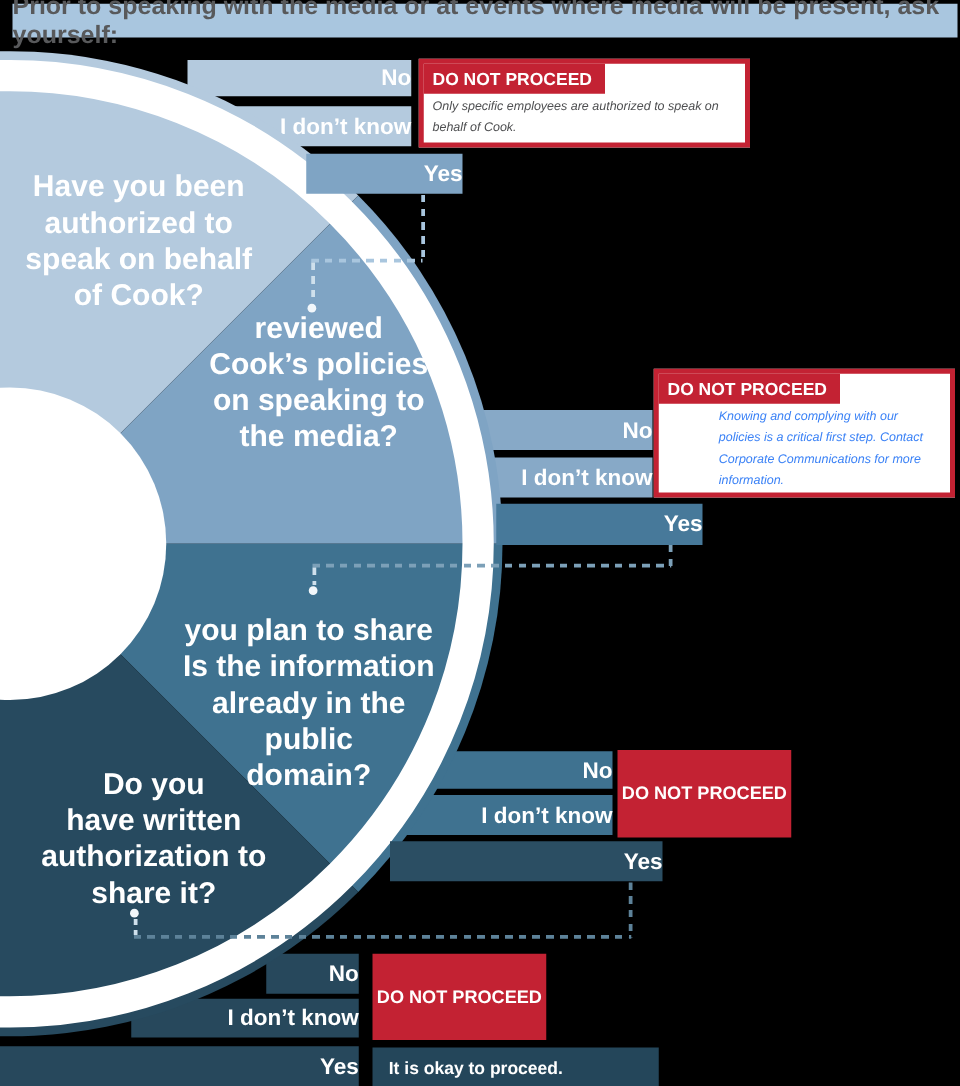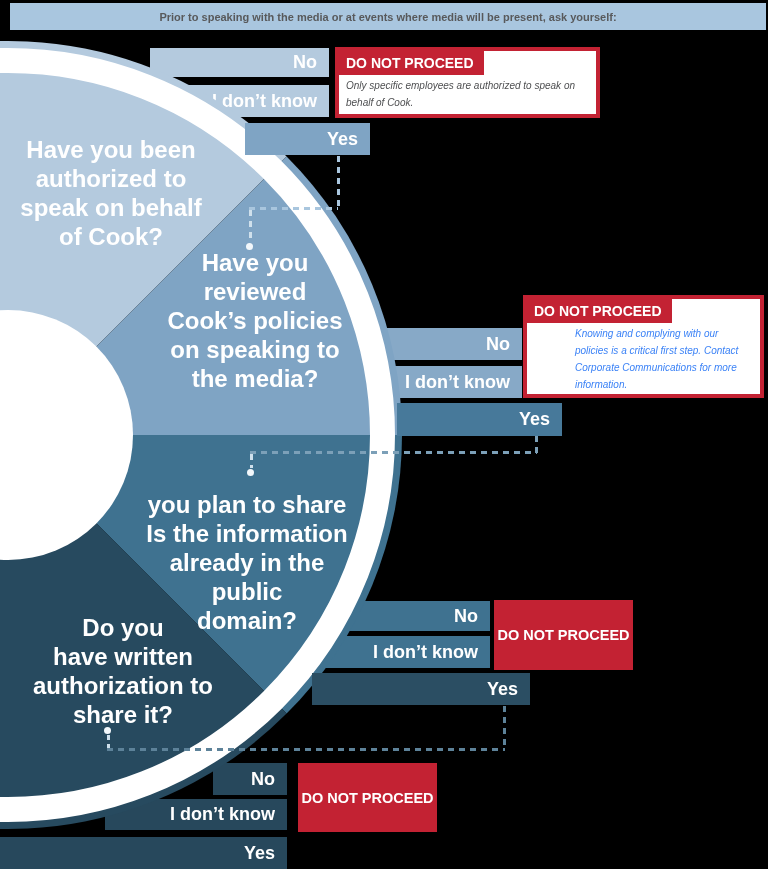--- a/index.html
+++ b/index.html
@@ -1,25 +1,25 @@
 <!DOCTYPE html>
 <html><head>
 <meta charset="utf-8">
 <style>
   html,body{margin:0;padding:0;background:#000;}
   #stage{position:relative;width:768px;height:869px;background:#000;overflow:hidden;
          font-family:"Liberation Sans", sans-serif;}
   .abs{position:absolute;}
   
   #banner{left:10px;top:3px;width:756px;height:27px;display:flex;align-items:center;justify-content:center;
-          font-weight:bold;font-size:11px;}
+          font-weight:bold;font-size:20px;}
   
   #donut{left:0;top:0;z-index:2;pointer-events:none;}
   
-  .bar{display:flex;align-items:center;justify-content:flex-end;padding-right:12px;box-sizing:border-box;
+  .bar{display:flex;align-items:center;justify-content:flex-end;box-sizing:border-box;
        color:#fff;font-weight:bold;font-size:18px;}
   .under{z-index:1;}
   .over{z-index:3;}
   
   .qtext{z-index:3;color:#fff;font-weight:bold;font-size:24px;line-height:29px;text-align:center;}
   
   .dnp{z-index:3;background:#fff;border:4px solid #c32233;box-sizing:border-box;}
   .dnp-head{display:inline-block;color:#fff;font-weight:bold;font-size:14px;padding:4px 10px 4px 7px;}
   .dnp-body{padding:2px 8px 4px 7px;font-size:10px;line-height:17px;font-weight:normal;font-style:italic;}
   .dnp-solid{z-index:3;display:flex;align-items:center;justify-content:center;color:#fff;
@@ -89,21 +89,20 @@
     <span>Yes</span>
   </div>
 
   <div class="abs qtext" style="left:1px;top:135px;width:220px">
     <div>Have you been</div>
     <div>authorized to</div>
     <div>speak on behalf</div>
     <div>of Cook?</div>
   </div>
   <div class="abs qtext" style="left:145px;top:248px;width:220px">
-    <div>Have you</div>
     <div>reviewed</div>
     <div>Cook’s policies</div>
     <div>on speaking to</div>
     <div>the media?</div>
   </div>
   <div class="abs qtext" style="left:122px;top:490px;width:250px">
     <div>you plan to share</div>
     <div>Is the information</div>
     <div>already in the</div>
     <div>public</div>
@@ -123,20 +122,21 @@
 
   <div class="abs dnp" style="left: 523px; top: 295px; width: 241px; height: 103px; border-color: rgb(195, 34, 51);">
     <div class="dnp-head" style="background: rgb(195, 34, 51);">DO NOT PROCEED</div>
     <div class="dnp-body" style="color: #3b82f6; padding-left: 48px;">Knowing and complying with our policies is a critical first step. Contact Corporate Communications for more information.</div>
   </div>
 
   <div class="abs dnp-solid" style="left: 494px; top: 600px; width: 139px; height: 70px; background: rgb(195, 34, 51);">DO NOT PROCEED</div>
 
   <div class="abs dnp-solid" style="left: 298px; top: 763px; width: 139px; height: 69px; background: rgb(195, 34, 51);">DO NOT PROCEED</div>
 
+  <div id="proceed-box" class="abs" style="left: 298px; top: 838px; width: 229px; height: 31px; background: rgb(36, 70, 90);">It is okay to proceed.</div>
 
   <div class="abs dash-v" style="left:337px;top:156px;height:52px;background:repeating-linear-gradient(180deg,#a9c6de 0 6px,transparent 6px 11px)"></div>
   <div class="abs dash-h" style="left:249px;top:207px;width:89px;background:repeating-linear-gradient(90deg,#a9c6de 0 6px,transparent 6px 11px)"></div>
   <div class="abs dash-v" style="left:249px;top:210px;height:33px;background:repeating-linear-gradient(180deg,#cfe0ec 0 6px,transparent 6px 11px)"></div>
   <div class="abs dot" style="left:246px;top:243px"></div>
 
   <div class="abs dash-v" style="left:535px;top:436px;height:17px;background:repeating-linear-gradient(180deg,#7ca0b8 0 6px,transparent 6px 11px)"></div>
   <div class="abs dash-h" style="left:250px;top:451px;width:287px;background:repeating-linear-gradient(90deg,#7ca0b8 0 6px,transparent 6px 11px)"></div>
   <div class="abs dash-v" style="left:250px;top:454px;height:14px;background:repeating-linear-gradient(180deg,#cfe0ec 0 6px,transparent 6px 11px)"></div>
   <div class="abs dot" style="left:247px;top:469px"></div>

